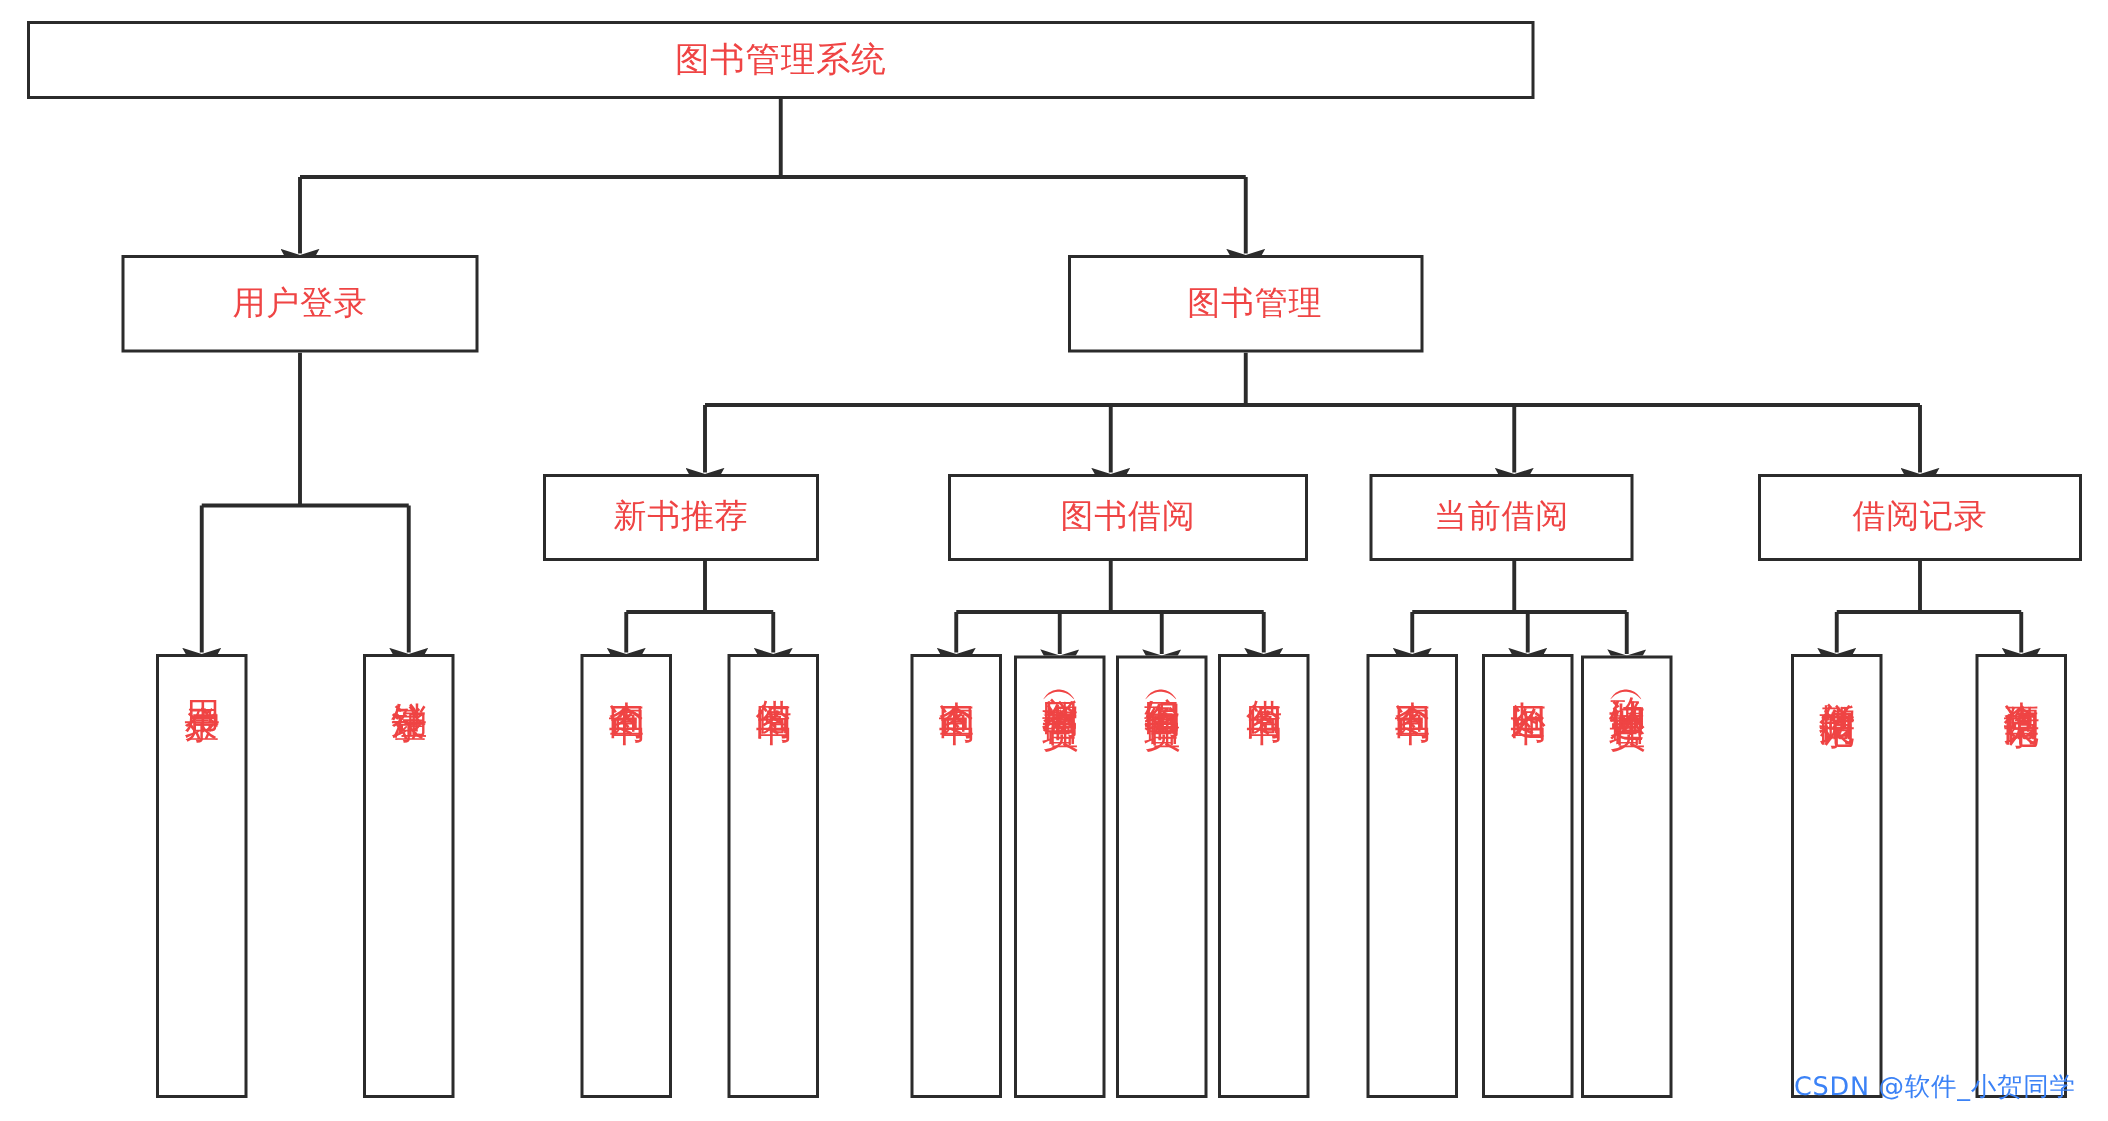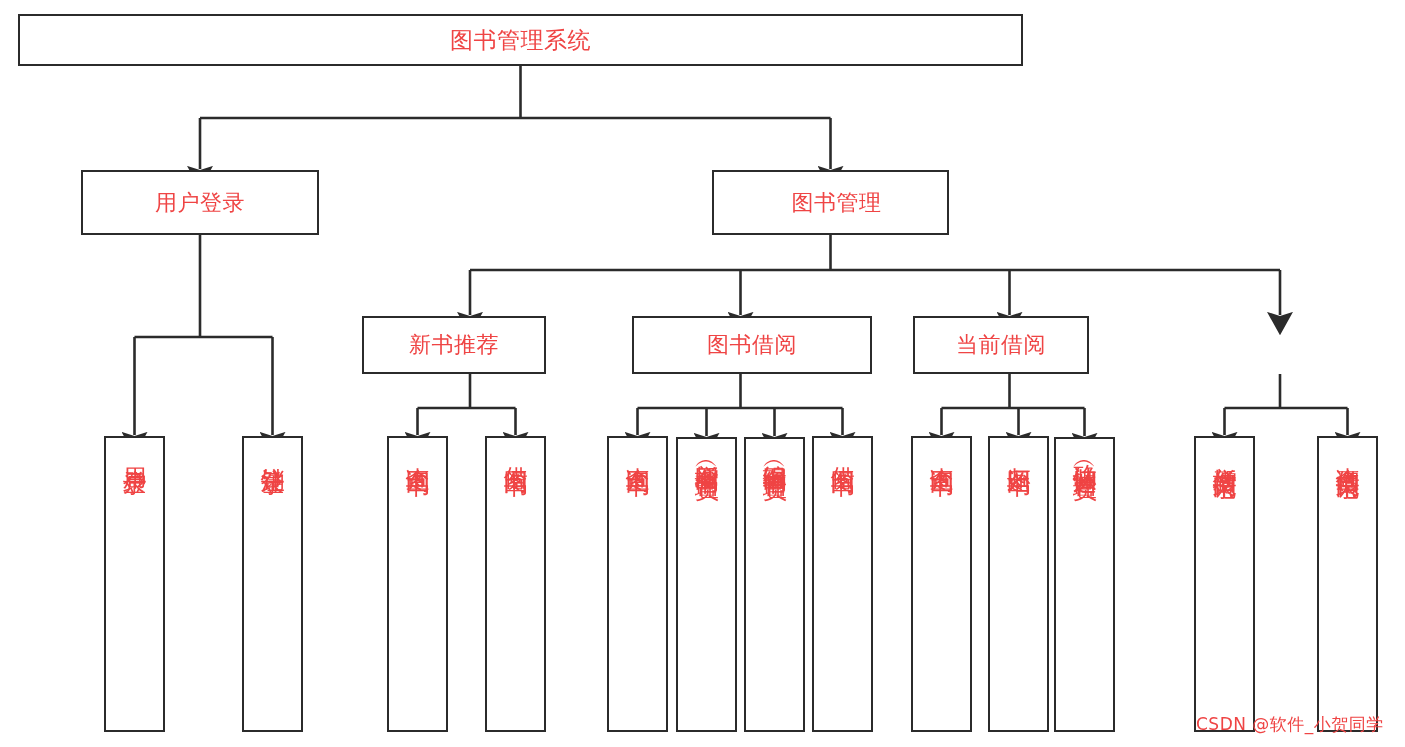--- a/index.html
+++ b/index.html
@@ -62,21 +62,21 @@
     white-space:nowrap;
   }
   .node.leaf.tall{
     padding-top:6px;
   }
   .watermark{
     position:absolute;
     left:1196px;
     top:713px;
     font-size:17px;
-    color:#ef4444;
+    color:#3b82f6;
     letter-spacing:0.5px;
     white-space:nowrap;
     z-index:5;
     font-family:"DejaVu Sans","Liberation Sans",sans-serif;
   }
 </style>
 </head>
 <body>
 
 <div id="canvas">
@@ -137,20 +137,23 @@
 
   <div class="node horiz" id="n-new-book-recommend" style="left: 362px; top: 316px; width: 184px; height: 58px;">
     <span class="label">新书推荐</span>
   </div>
   <div class="node horiz" id="n-book-borrow" style="left: 632px; top: 316px; width: 240px; height: 58px;">
     <span class="label">图书借阅</span>
   </div>
   <div class="node horiz" id="n-current-borrow" style="left: 901px; top: 316px; width: 176px; height: 58px; margin-left: 12px;">
     <span class="label">当前借阅</span>
   </div>
+  <div class="node horiz" id="n-borrow-record" style="left: 1172px; top: 316px; width: 216px; height: 58px;">
+    <span class="label">借阅记录</span>
+  </div>
 
   <div id="leaf-host">
       <div class="node leaf" id="n-leaf-user-login" style="left: 104px; top: 436px; width: 61px; height: 296px;">
         <span class="label">用户登录</span>
       </div>
       <div class="node leaf" id="n-leaf-logout" style="left: 242px; top: 436px; width: 61px; height: 296px;">
         <span class="label">注销登录</span>
       </div>
       <div class="node leaf" id="n-leaf-query-book-1" style="left: 387px; top: 436px; width: 61px; height: 296px;">
         <span class="label">查询图书</span>

